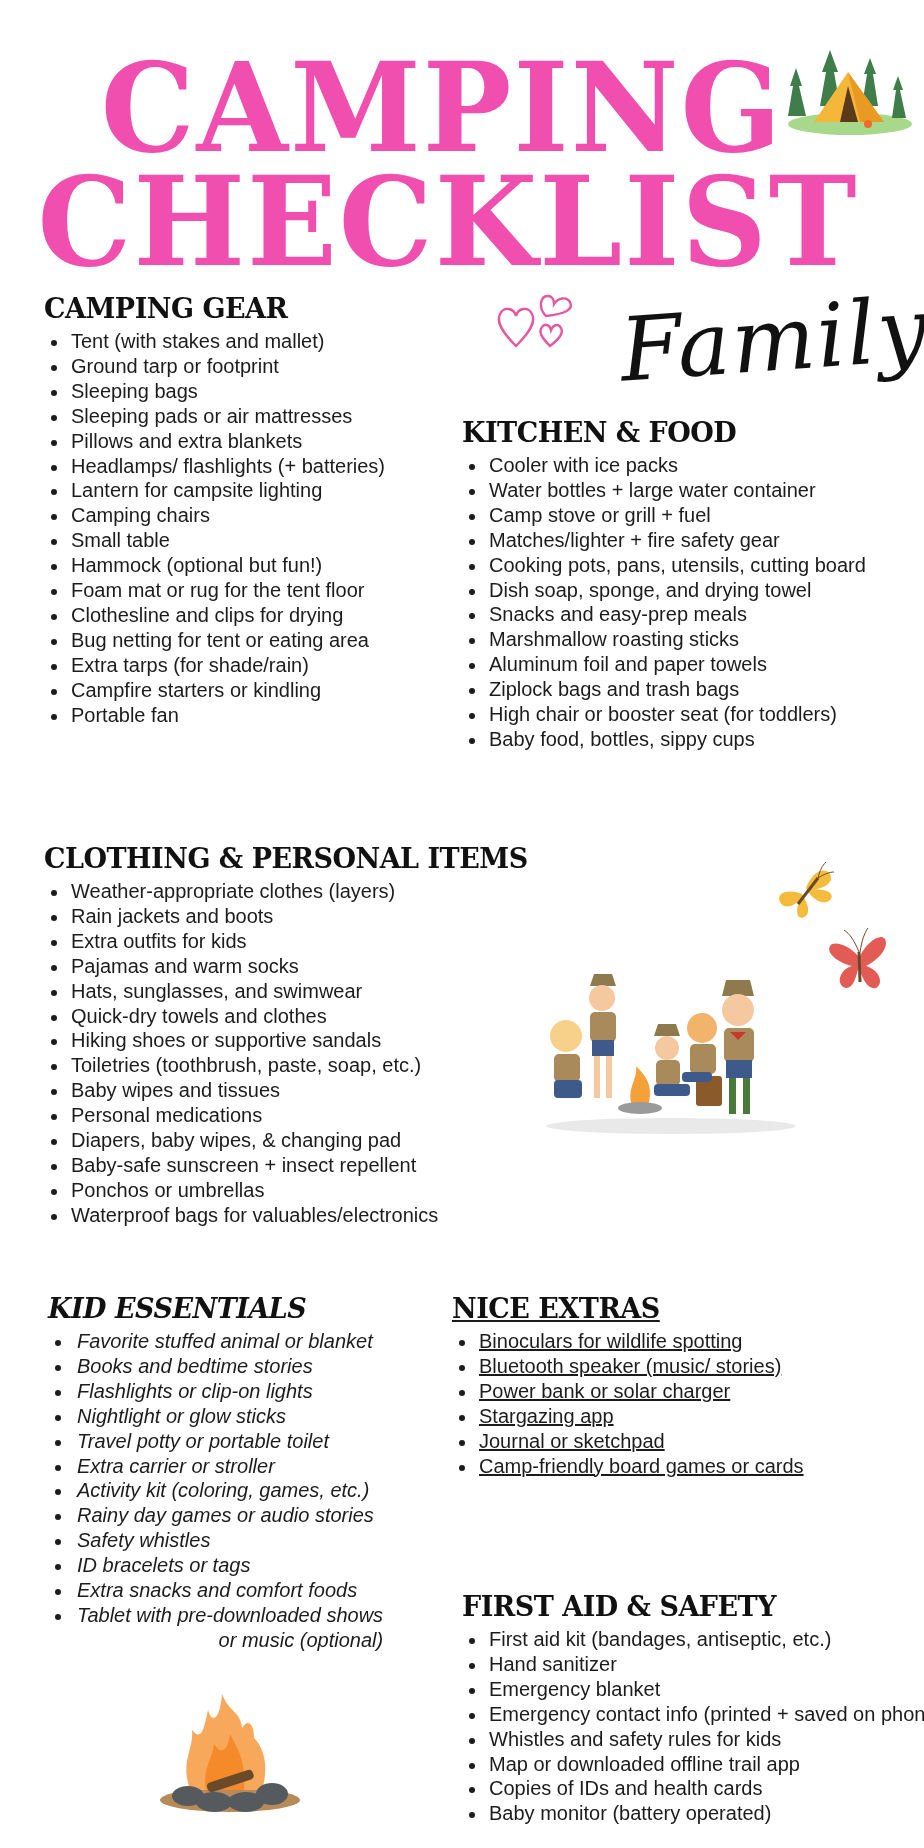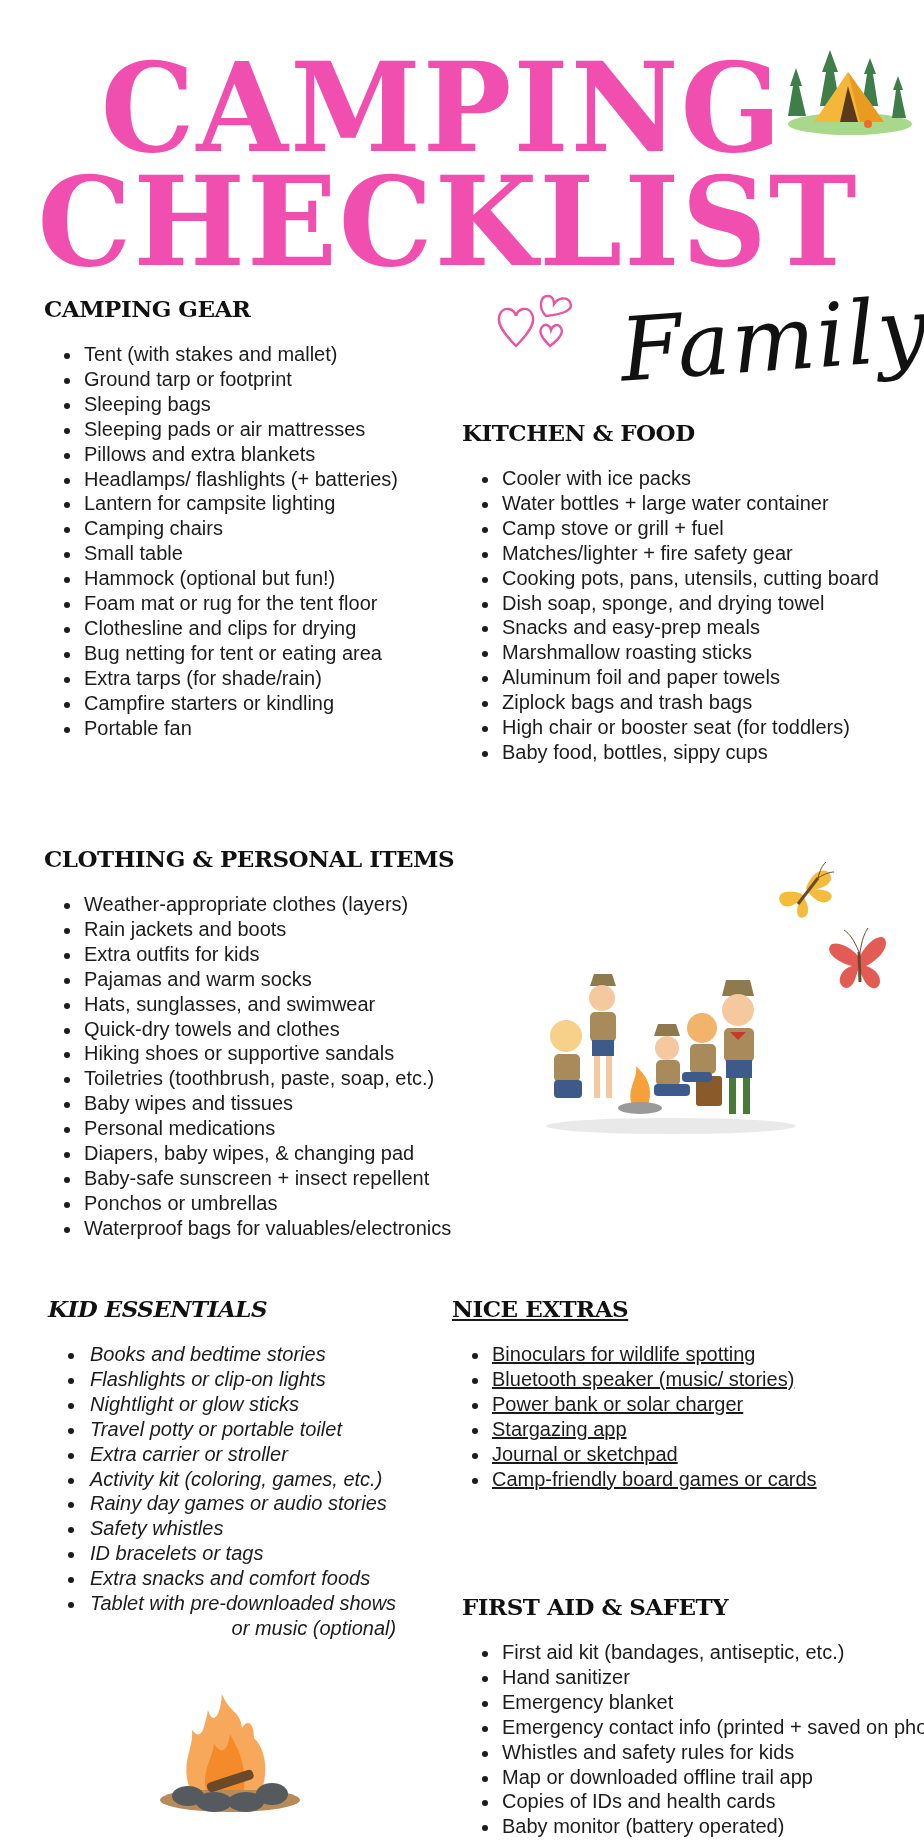--- a/index.html
+++ b/index.html
@@ -11,23 +11,23 @@
     position: absolute; left: 0; width: 924px; text-align: center;
     font-family: "DejaVu Serif", serif; font-weight: bold;
     color: var(--pink); letter-spacing: 2px; line-height: 1;
     transform-origin: center top;
   }
   #title1 { top: 46px; font-size: 118px; transform: scaleY(1.05); left: -20px; }
   #title2 { top: 160px; font-size: 118px; transform: scaleY(1.05); left: -14px; }
   .section { position: absolute; }
   .section h2 {
     margin: 0; font-family: "DejaVu Serif", serif; font-weight: bold;
-    font-size: 23px; letter-spacing: -0.5px; color: #111; line-height: 34px;
-  }
-  .section ul { list-style: none; margin: 16px; padding: 0; }
+    font-size: 27px; letter-spacing: -0.5px; color: #111; line-height: 34px;
+  }
+  .section ul { list-style: none; margin: 3px; padding: 0; }
   .section li {
     position: relative; padding-left: 24px; font-size: 20px; line-height: 24.9px;
     white-space: nowrap; color: #1c1c1c;
   }
   .section li::before {
     content: ""; position: absolute; left: 4px; top: 11px; width: 6px; height: 6px;
     border-radius: 50%; background: #1c1c1c;
   }
   .section li.cont { padding-left: 0; margin-left: -10px; text-align: right; }
   .section li.cont::before { display: none; }
@@ -182,20 +182,21 @@
   <rect x="188" y="62" width="30" height="34" rx="5" fill="#a98a5a"></rect>
   <rect x="190" y="94" width="26" height="18" fill="#3e5a8a"></rect>
   <rect x="193" y="112" width="7" height="36" fill="#4a7a3a"></rect>
   <rect x="207" y="112" width="7" height="36" fill="#4a7a3a"></rect>
   <path d="M194,66 L202,74 L210,66" fill="#c8382e"></path>
 </svg>
 
 <div id="kids" class="section">
   <h2>KID ESSENTIALS</h2>
   <ul>
+    <li>Favorite stuffed animal or blanket</li>
     <li>Books and bedtime stories</li>
     <li>Flashlights or clip-on lights</li>
     <li>Nightlight or glow sticks</li>
     <li>Travel potty or portable toilet</li>
     <li>Extra carrier or stroller</li>
     <li>Activity kit (coloring, games, etc.)</li>
     <li>Rainy day games or audio stories</li>
     <li>Safety whistles</li>
     <li>ID bracelets or tags</li>
     <li>Extra snacks and comfort foods</li>

